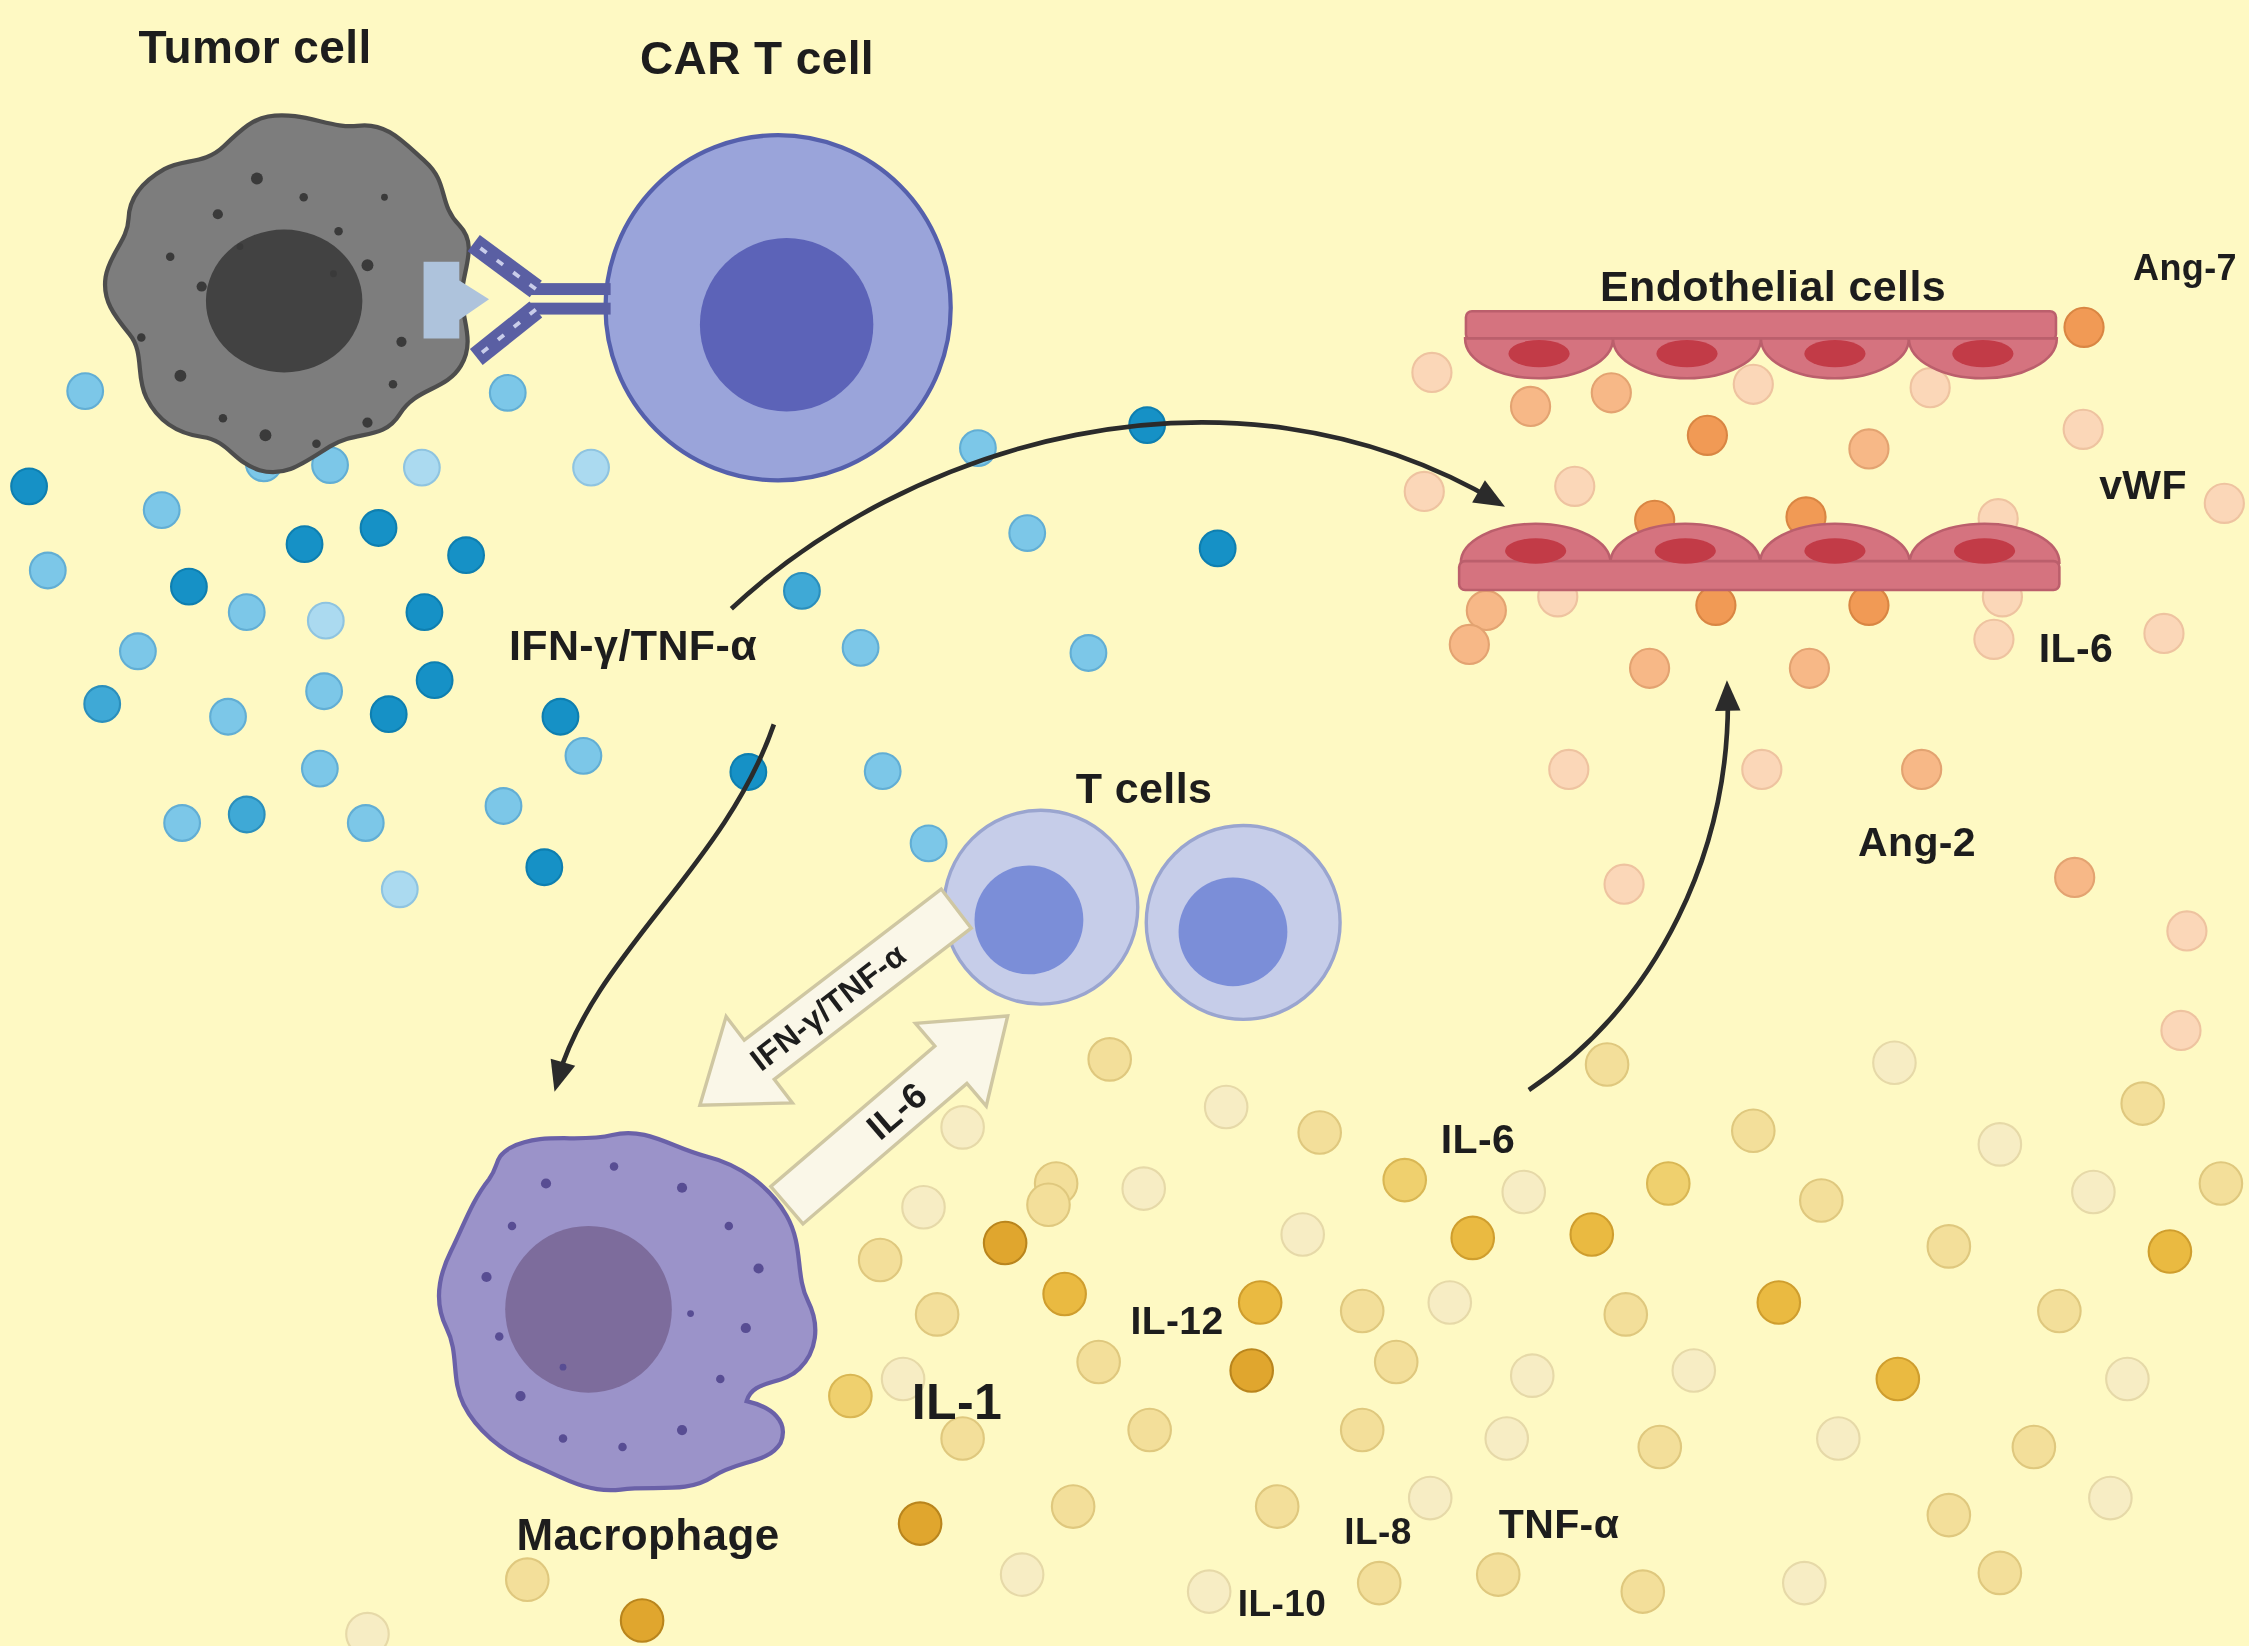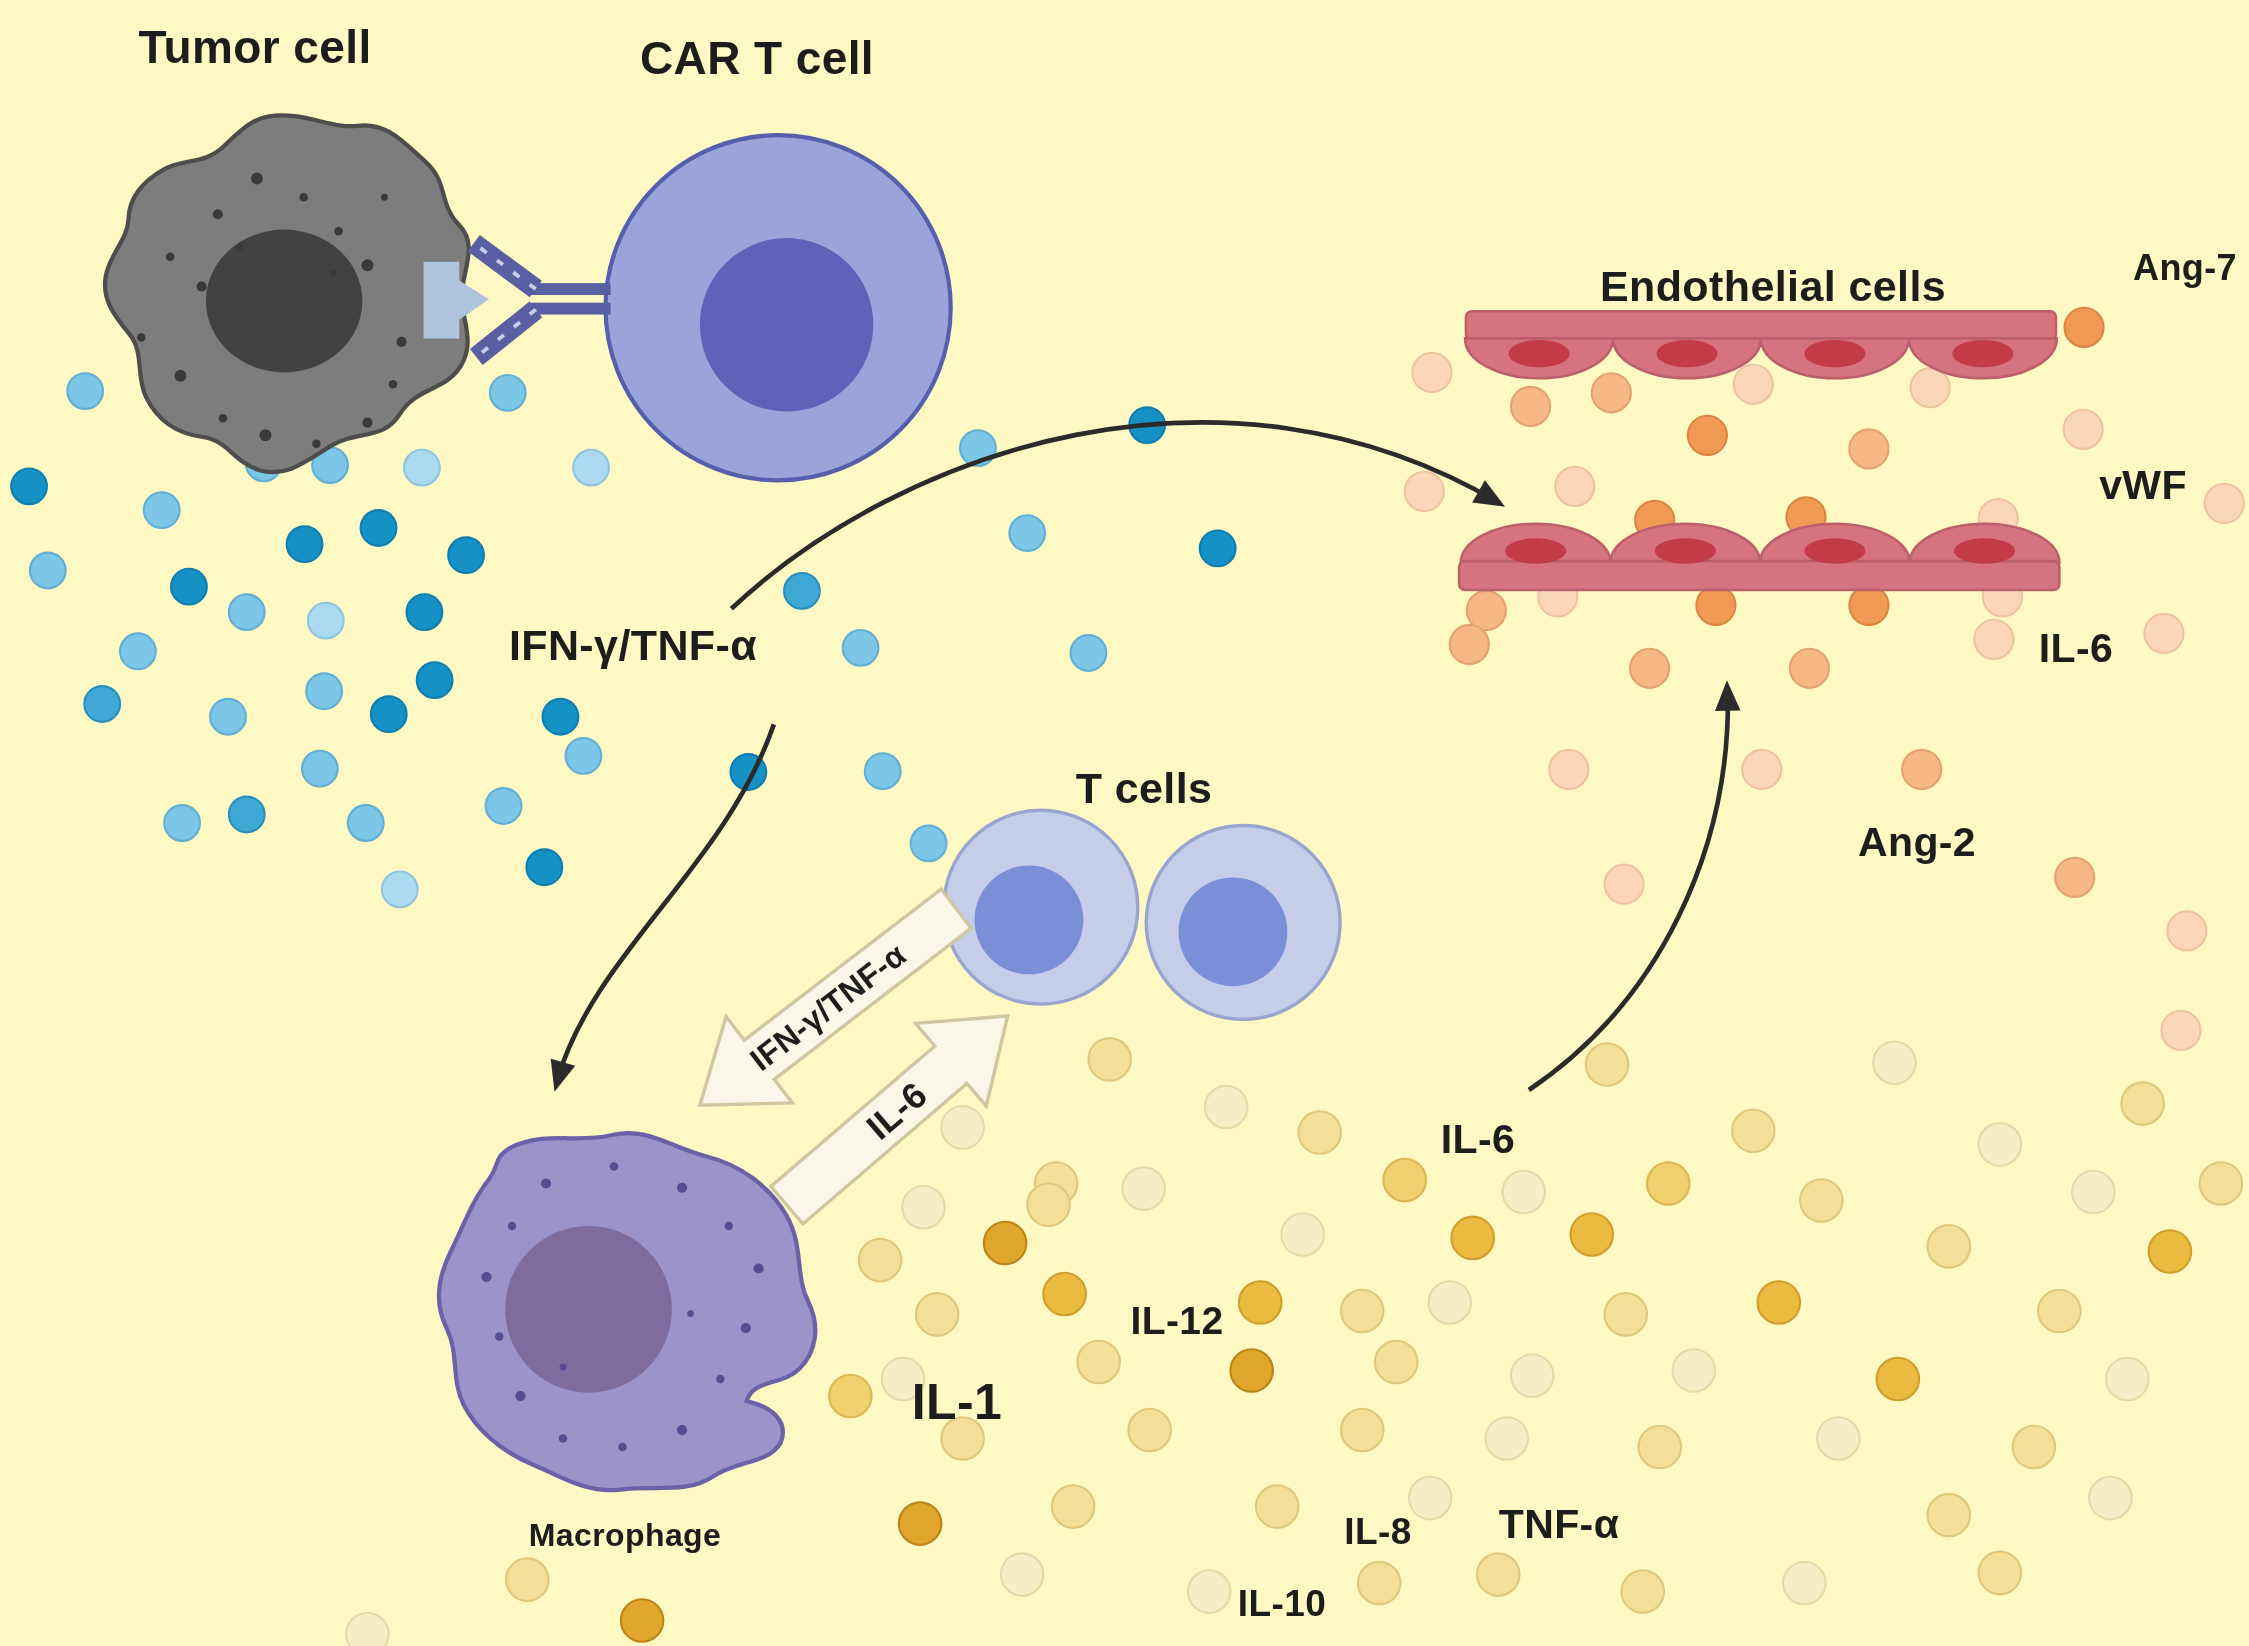--- a/index.html
+++ b/index.html
@@ -318,21 +318,21 @@
   </svg>
 
   <div class="label" style="left:255px;top:47px;font-size:46px;">Tumor cell</div>
 
   <div class="label" style="left:757px;top:58px;font-size:46px;">CAR T cell</div>
 
   <div class="label" style="left:633px;top:645px;font-size:43px;">IFN-γ/TNF-α</div>
 
   <div class="label" style="left:1144px;top:761px;font-size:43px;margin-top:27px;">T cells</div>
 
-  <div class="label" style="left:625px;top:1535px;font-size:32px;">Macrophage</div>
+  <div class="label" style="left:648px;top:1535px;font-size:44px;">Macrophage</div>
 
   <div class="label" style="left:1773px;top:270px;font-size:43px;margin-top:16px;">Endothelial cells</div>
 
   <div class="label" style="left:2185px;top:268px;font-size:36px;">Ang-7</div>
 
   <div class="label" style="left:2143px;top:485px;font-size:41px;">vWF</div>
 
   <div class="label" style="left:2076px;top:648px;font-size:41px;">IL-6</div>
 
   <div class="label" style="left:1917px;top:842px;font-size:41px;text-align:center;">Ang-2</div>

